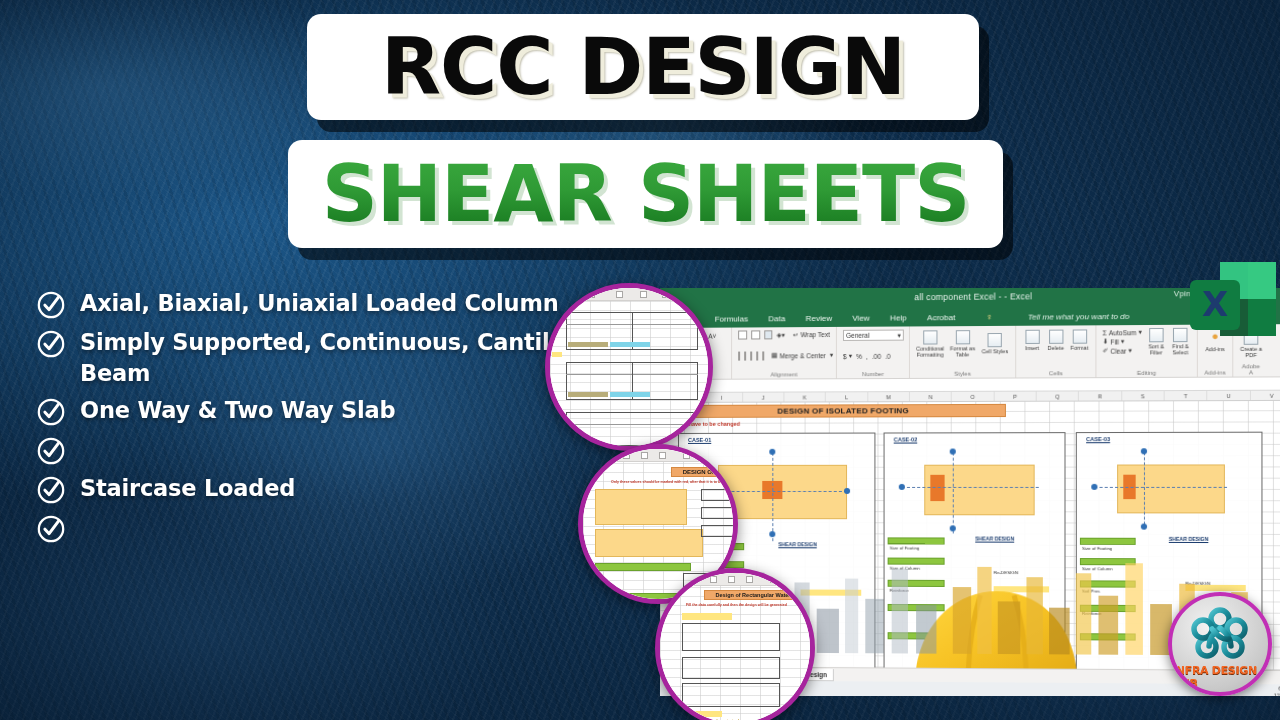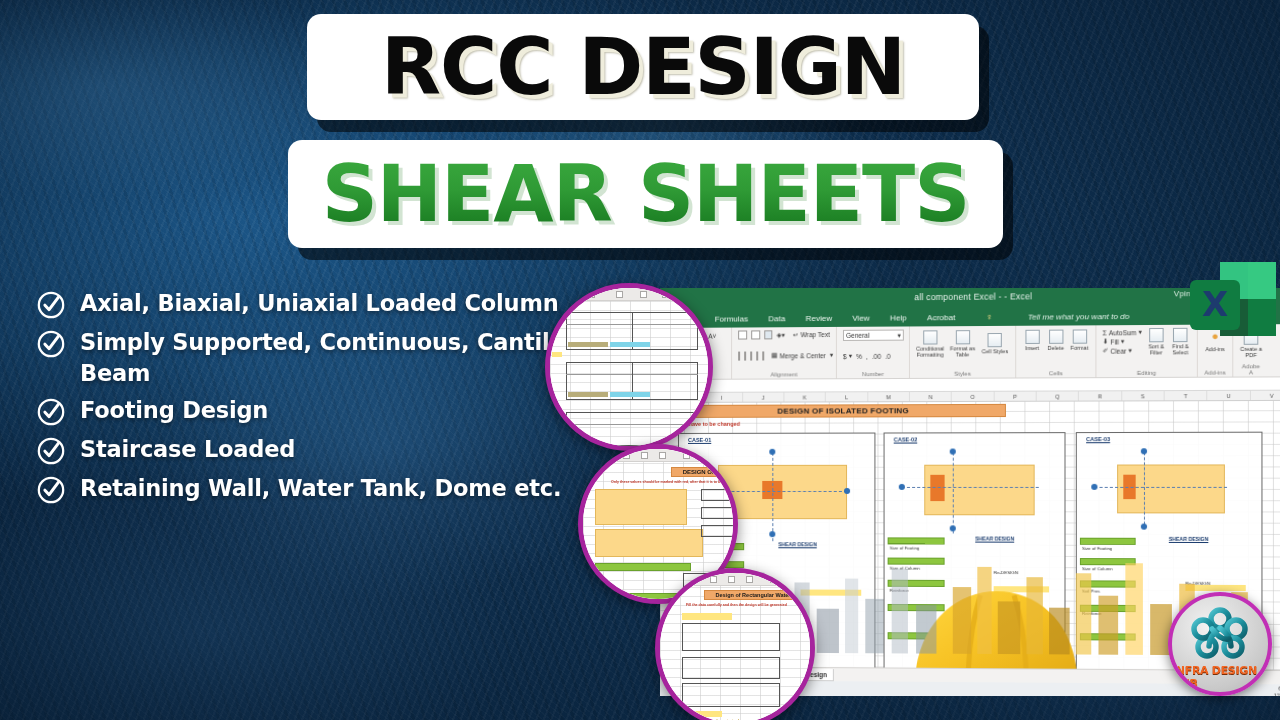--- a/index.html
+++ b/index.html
@@ -318,49 +318,56 @@
   <div class="incl-item">
     <span class="chk">
       <svg viewBox="0 0 32 32">
           <circle cx="16" cy="16" r="13" fill="none" stroke="#ffffff" stroke-width="2.4"></circle>
           <path d="M9.5 16.2 L14 21 L24 7.5" fill="none" stroke="#ffffff" stroke-width="3.2" stroke-linecap="round" stroke-linejoin="round"></path>
         </svg>
     </span>
     <span class="incl-text">Simply Supported, Continuous, Cantilever Beam</span>
   </div>
 
-
   <div class="incl-item">
     <span class="chk">
       <svg viewBox="0 0 32 32">
           <circle cx="16" cy="16" r="13" fill="none" stroke="#ffffff" stroke-width="2.4"></circle>
           <path d="M9.5 16.2 L14 21 L24 7.5" fill="none" stroke="#ffffff" stroke-width="3.2" stroke-linecap="round" stroke-linejoin="round"></path>
         </svg>
     </span>
-    <span class="incl-text">Footing Design</span>
+    <span class="incl-text">One Way &amp; Two Way Slab</span>
+  </div>
+
+  <div class="incl-item">
+    <span class="chk">
+      <svg viewBox="0 0 32 32">
+          <circle cx="16" cy="16" r="13" fill="none" stroke="#ffffff" stroke-width="2.4"></circle>
+          <path d="M9.5 16.2 L14 21 L24 7.5" fill="none" stroke="#ffffff" stroke-width="3.2" stroke-linecap="round" stroke-linejoin="round"></path>
+        </svg>
+    </span>
   </div>
 
   <div class="incl-item">
     <span class="chk">
       <svg viewBox="0 0 32 32">
           <circle cx="16" cy="16" r="13" fill="none" stroke="#ffffff" stroke-width="2.4"></circle>
           <path d="M9.5 16.2 L14 21 L24 7.5" fill="none" stroke="#ffffff" stroke-width="3.2" stroke-linecap="round" stroke-linejoin="round"></path>
         </svg>
     </span>
     <span class="incl-text">Staircase Loaded</span>
   </div>
 
   <div class="incl-item">
     <span class="chk">
       <svg viewBox="0 0 32 32">
           <circle cx="16" cy="16" r="13" fill="none" stroke="#ffffff" stroke-width="2.4"></circle>
           <path d="M9.5 16.2 L14 21 L24 7.5" fill="none" stroke="#ffffff" stroke-width="3.2" stroke-linecap="round" stroke-linejoin="round"></path>
         </svg>
     </span>
-    <span class="incl-text">Retaining Wall, Water Tank, Dome etc.</span>
   </div>
 </div>
 
 <div id="shot">
   <div class="excelwin">
 
     <div class="xl-title">
       <span class="t">all component Excel -  -  Excel</span>
       <span class="user">Vpin Kuma</span>
       <span class="ico" style="right:50px;">▮</span>

